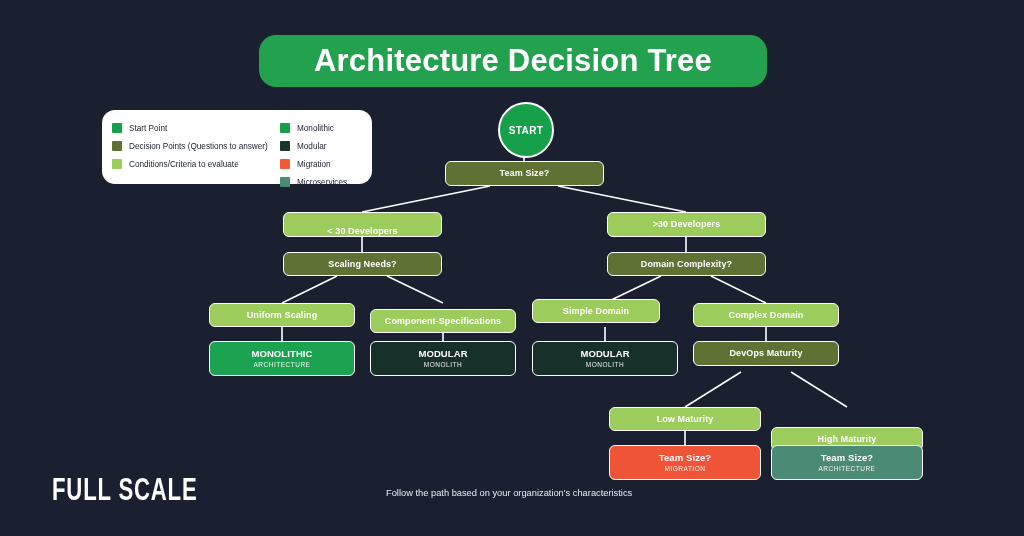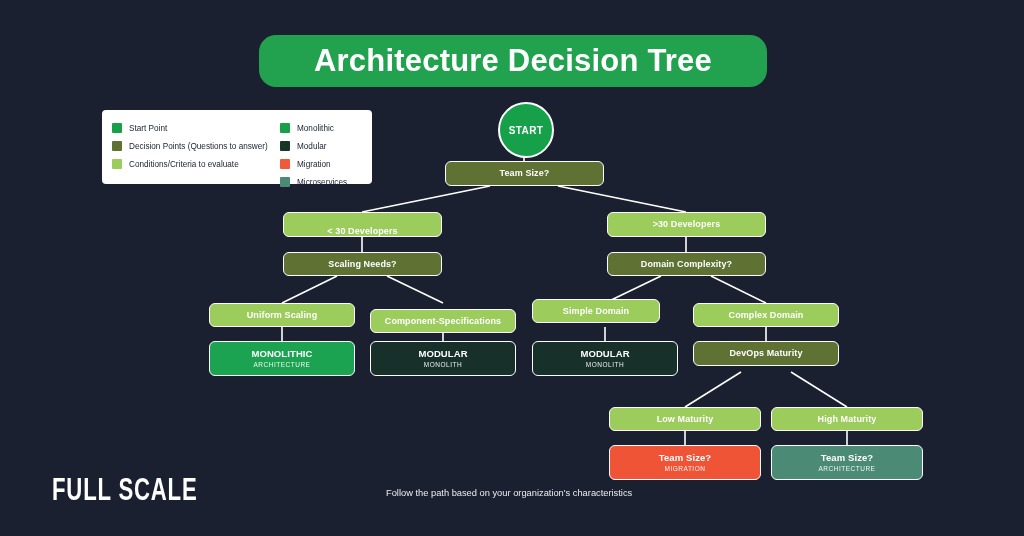--- a/index.html
+++ b/index.html
@@ -19,21 +19,21 @@
     background:#22a24e;border-radius:17px;
     display:flex;align-items:center;justify-content:center;
   }
   .title-badge span{
     color:#ffffff;font-size:31px;font-weight:bold;letter-spacing:.2px;
   }
 
   
   .legend{
     position:absolute;left:102px;top:110px;width:270px;height:74px;
-    background:#ffffff;border-radius:4px;
+    background:#ffffff;border-radius:13px;
     padding:0;box-sizing:border-box;
   }
   .legend-col{position:absolute;top:10px;}
   .legend-col.left{left:10px;}
   .legend-col.right{left:178px;}
   .legend-row{display:flex;align-items:center;height:16px;margin-bottom:2px;}
   .swatch{width:10px;height:10px;margin-right:7px;flex:none;border-radius:1px;}
   .legend-label{color:#1b2030;font-size:8.2px;white-space:nowrap;}
 
   
@@ -187,21 +187,21 @@
     <span class="lbl">MODULAR</span>
     <span class="sub">MONOLITH</span>
   </div>
   <div class="node" style="left:693px;top:341px;width:146px;height:25px;background:#5f7234;">
     <span class="lbl">DevOps Maturity</span>
   </div>
 
   <div class="node" style="left:609px;top:407px;width:152px;height:24px;background:#9bcc5c;">
     <span class="lbl">Low Maturity</span>
   </div>
-  <div class="node" style="left:771px;top:407px;width:152px;height:24px;background:#9bcc5c;">
+  <div class="node" style="left:771px;top:427px;width:152px;height:24px;background:#9bcc5c;">
     <span class="lbl">High Maturity</span>
   </div>
 
   <div class="node big" style="left:609px;top:445px;width:152px;height:35px;background:#f05437;">
     <span class="lbl">Team Size?</span>
     <span class="sub">MIGRATION</span>
   </div>
   <div class="node big" style="left:771px;top:445px;width:152px;height:35px;background:#4b8a74;">
     <span class="lbl">Team Size?</span>
     <span class="sub">ARCHITECTURE</span>

